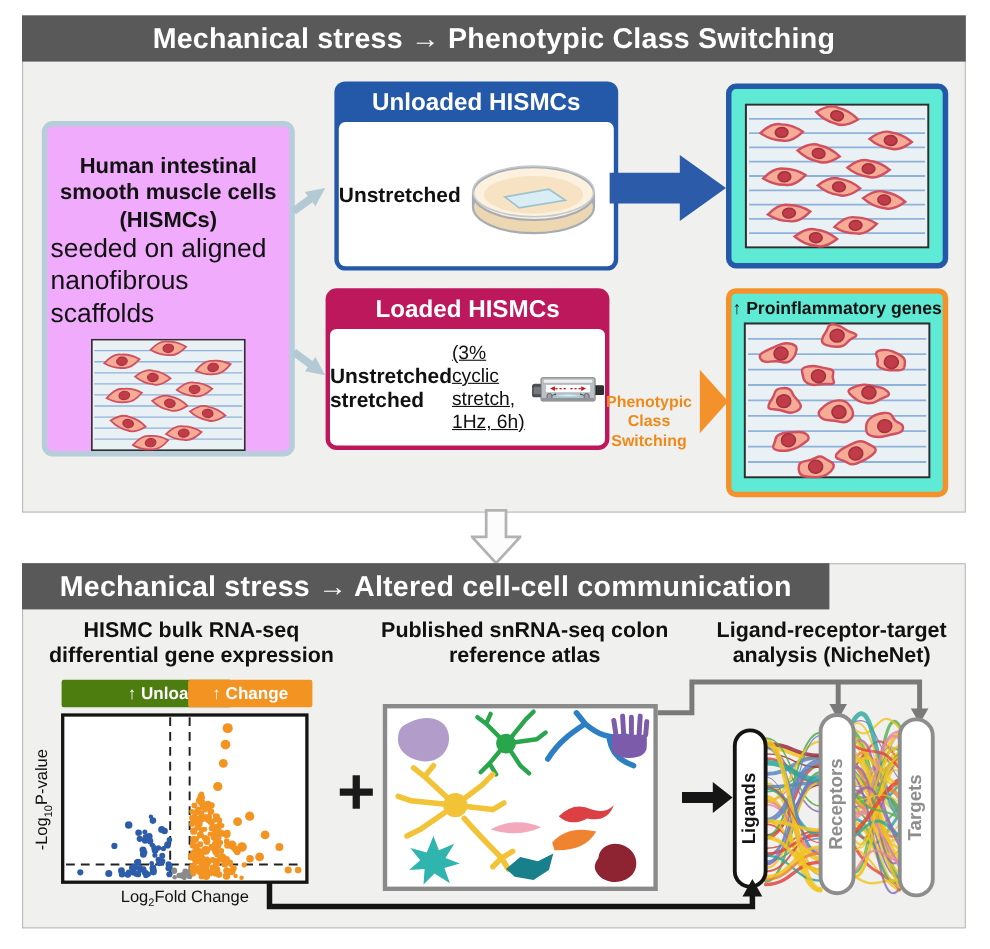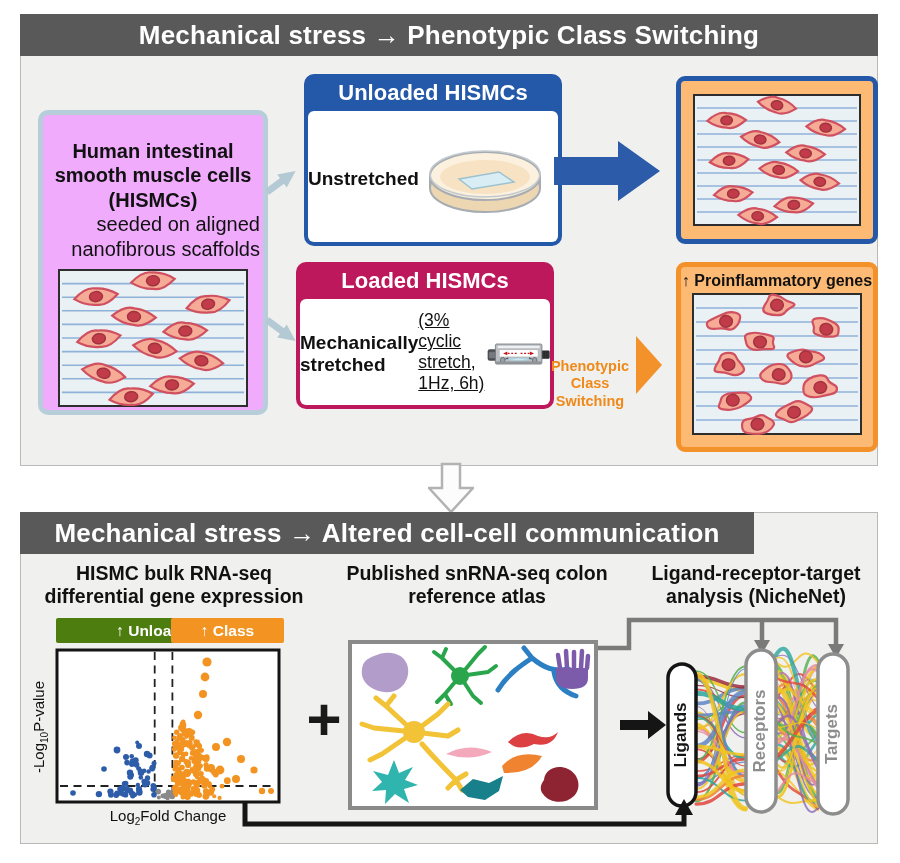--- a/index.html
+++ b/index.html
@@ -5,26 +5,26 @@
   html,body{margin:0;padding:0;}
   body{width:900px;height:863px;position:relative;background:#ffffff;
        font-family:"Liberation Sans",sans-serif;color:#111;overflow:hidden;}
   .abs{position:absolute;}
   .panel{position:absolute;background:#f0f0ee;border:1.5px solid #b9b9b9;box-sizing:border-box;}
   .hdr{position:absolute;background:#595959;color:#fff;font-weight:bold;font-size:26px;
        text-align:center;line-height:42px;letter-spacing:.2px;}
   .cbox{position:absolute;display:flex;flex-direction:column;border-radius:10px;padding:4px;box-sizing:border-box;}
   .chead{color:#fff;font-weight:bold;font-size:22px;text-align:center;padding:2px 0 5px;}
   .cbody{flex:1;background:#fff;border-radius:6px;display:flex;flex-direction:row;align-items:center;}
-  .rbox{position:absolute;background:#fdba74;display:flex;flex-direction:column;align-items:center;
-        justify-content:center;border-radius:9px;box-sizing:border-box;margin-left:16px;}
+  .rbox{position:absolute;background:#5eead4;display:flex;flex-direction:column;align-items:center;
+        justify-content:center;border-radius:9px;box-sizing:border-box;}
   .srcbox{position:absolute;background:#f0abfc;border:5px solid #b7cdd9;border-radius:10px;
           box-sizing:border-box;display:flex;flex-direction:column;align-items:center;padding-top:24px;}
   .src-bold{font-weight:bold;font-size:20px;line-height:1.22;text-align:center;width:214px;}
-  .src-rest{font-size:20px;line-height:1.22;text-align:right;width:214px;}
+  .src-rest{font-size:24px;line-height:1.22;text-align:left;width:214px;}
   .b19{font-weight:bold;font-size:19px;}
   .title2{position:absolute;text-align:center;font-weight:bold;font-size:19.5px;line-height:1.18;}
   .subtitle{font-weight:normal;font-size:17.5px;margin-top:2px;}
   .badge{position:absolute;height:25px;line-height:25px;text-align:center;color:#fff;
          font-weight:bold;font-size:15.5px;border-radius:2px;}
   .switchlab{position:absolute;color:#ef8a1a;font-weight:bold;font-size:14.5px;line-height:1.2;
              text-align:center;white-space:pre-line;margin-top:16px;}
   .axlab{position:absolute;font-size:15px;text-align:center;}
   .sub{font-size:10px;vertical-align:-4px;}
   .plus{position:absolute;font-size:60px;font-weight:bold;line-height:60px;text-align:center;color:#1a1a1a;}
@@ -110,21 +110,21 @@
       <ellipse cx="66" cy="45" rx="45" ry="17" fill="#f7e3c3"></ellipse>
       <path d="M40,47 L80,40 L95,50 L53,57 Z" fill="#d9edf4" stroke="#9cc2d0" stroke-width="1.5"></path>
       <ellipse cx="66" cy="42" rx="55" ry="23" fill="none" stroke="#c3c9ce" stroke-width="1.5"></ellipse>
     </svg>
   </div>
 </div>
 
 <div class="cbox" style="left:296px;top:262px;width:258px;height:147px;background:#be185d;">
   <div class="chead">Loaded HISMCs</div>
   <div class="cbody">
-    <div class="b19" style="margin-top:4px;">Mechanically stretched</div>
+    <div class="b19" style="margin-top:4px;">Unstretched stretched</div>
     <div style="font-size:17.5px;text-decoration:underline;">(3% cyclic stretch, 1Hz, 6h)</div>
     <svg width="196" height="76" viewBox="0 0 196 76" style="margin-top:5px;">
       <rect x="2" y="20" width="28" height="36" rx="7" fill="#4b4e52"></rect>
       <rect x="6" y="28" width="20" height="20" rx="4" fill="#6d7175"></rect>
       <path d="M10,30 V48 M15,30 V48 M20,30 V48 M25,30 V48" stroke="#8b8f93" stroke-width="1.6"></path>
       <rect x="166" y="24" width="28" height="26" rx="4" fill="#232425"></rect>
       <path d="M171,26 V48 M176,26 V48 M181,26 V48 M186,26 V48 M191,26 V48" stroke="#3f4143" stroke-width="2"></path>
       <rect x="26" y="4" width="144" height="62" rx="4" fill="#bcc0c5" stroke="#6f7378" stroke-width="2.5"></rect>
       <rect x="32" y="8" width="132" height="10" fill="#eef0f2" stroke="#9aa0a6" stroke-width="1"></rect>
       <rect x="38" y="22" width="120" height="22" fill="#ffffff" stroke="#a8adb2" stroke-width="1.5"></rect>
@@ -283,21 +283,21 @@
 
 <svg class="abs" style="left:428px;top:462px;" width="46" height="52" viewBox="0 0 46 52">
   <polygon points="14,2 32,2 32,26 45,26 23,50 1,26 14,26" fill="#fcfcfc" stroke="#b2b2b2" stroke-width="2.5"></polygon>
 </svg>
 
 <div class="panel" style="left:20px;top:512px;width:858px;height:332px;"></div>
 <div class="hdr" style="left:20px;top:512px;width:734px;height:42px;">Mechanical stress → Altered cell-cell communication</div>
 
 <div class="title2" style="left:30px;top:562px;width:288px;">HISMC bulk RNA-seq differential gene expression</div>
 <div class="badge" style="left:56px;top:618px;width:107px;background:#4d7c0f;padding-left:48px;">↑ Unloaded</div>
-<div class="badge" style="left:171px;top:618px;width:113px;background:#f39422;">↑ Class</div>
+<div class="badge" style="left:171px;top:618px;width:113px;background:#f39422;">↑ Change</div>
 
 <svg id="volcano" class="abs" style="left:55px;top:648px;" width="226" height="156" viewBox="0 0 226 156">
   <rect x="2" y="2" width="222" height="152" fill="#ffffff" stroke="#141414" stroke-width="3"></rect>
   <g id="volcano-thresholds">
       <line x1="99.7" x2="99.7" y1="4" y2="152" stroke="#222" stroke-width="1.8" stroke-dasharray="8 5.5"></line>
       <line x1="117.4" x2="117.4" y1="4" y2="152" stroke="#222" stroke-width="1.8" stroke-dasharray="8 5.5"></line>
       <line x1="5" x2="221" y1="138.0" y2="138.0" stroke="#222" stroke-width="1.8" stroke-dasharray="8 5.5"></line>
     </g>
   <g id="volcano-pts">
       <circle cx="110.9" cy="147.1" r="2.2" fill="#8a8a8a"></circle>

